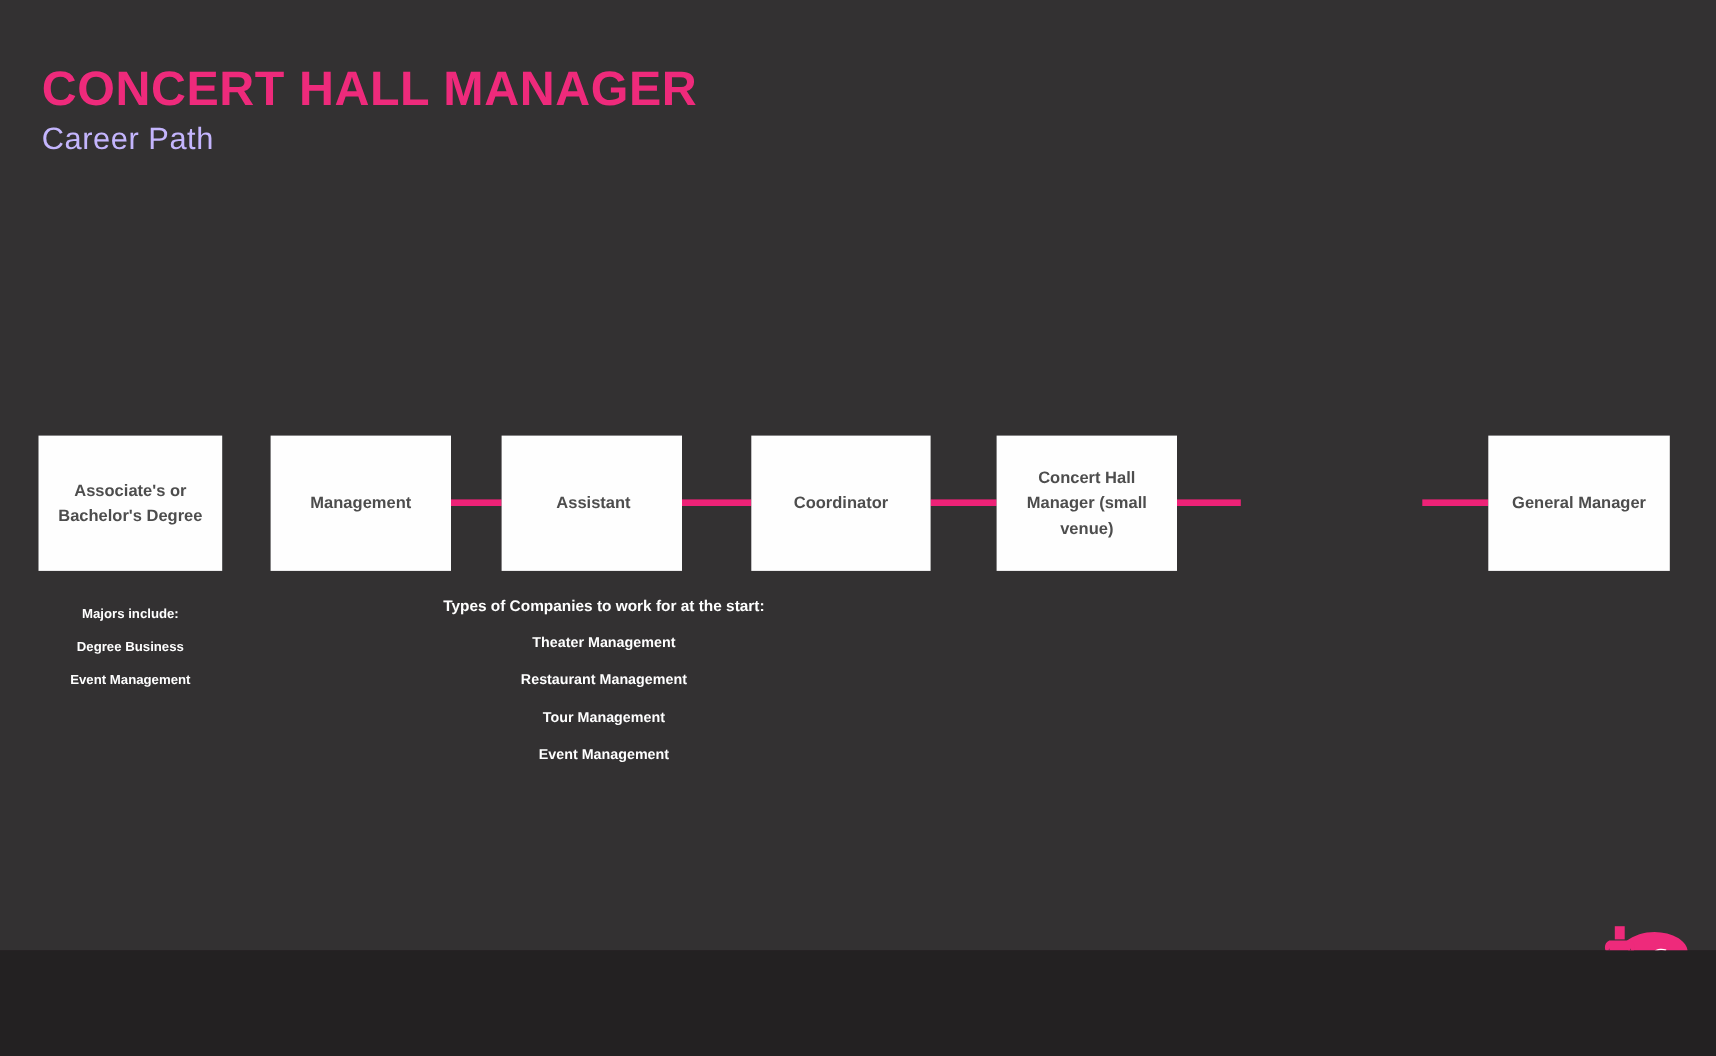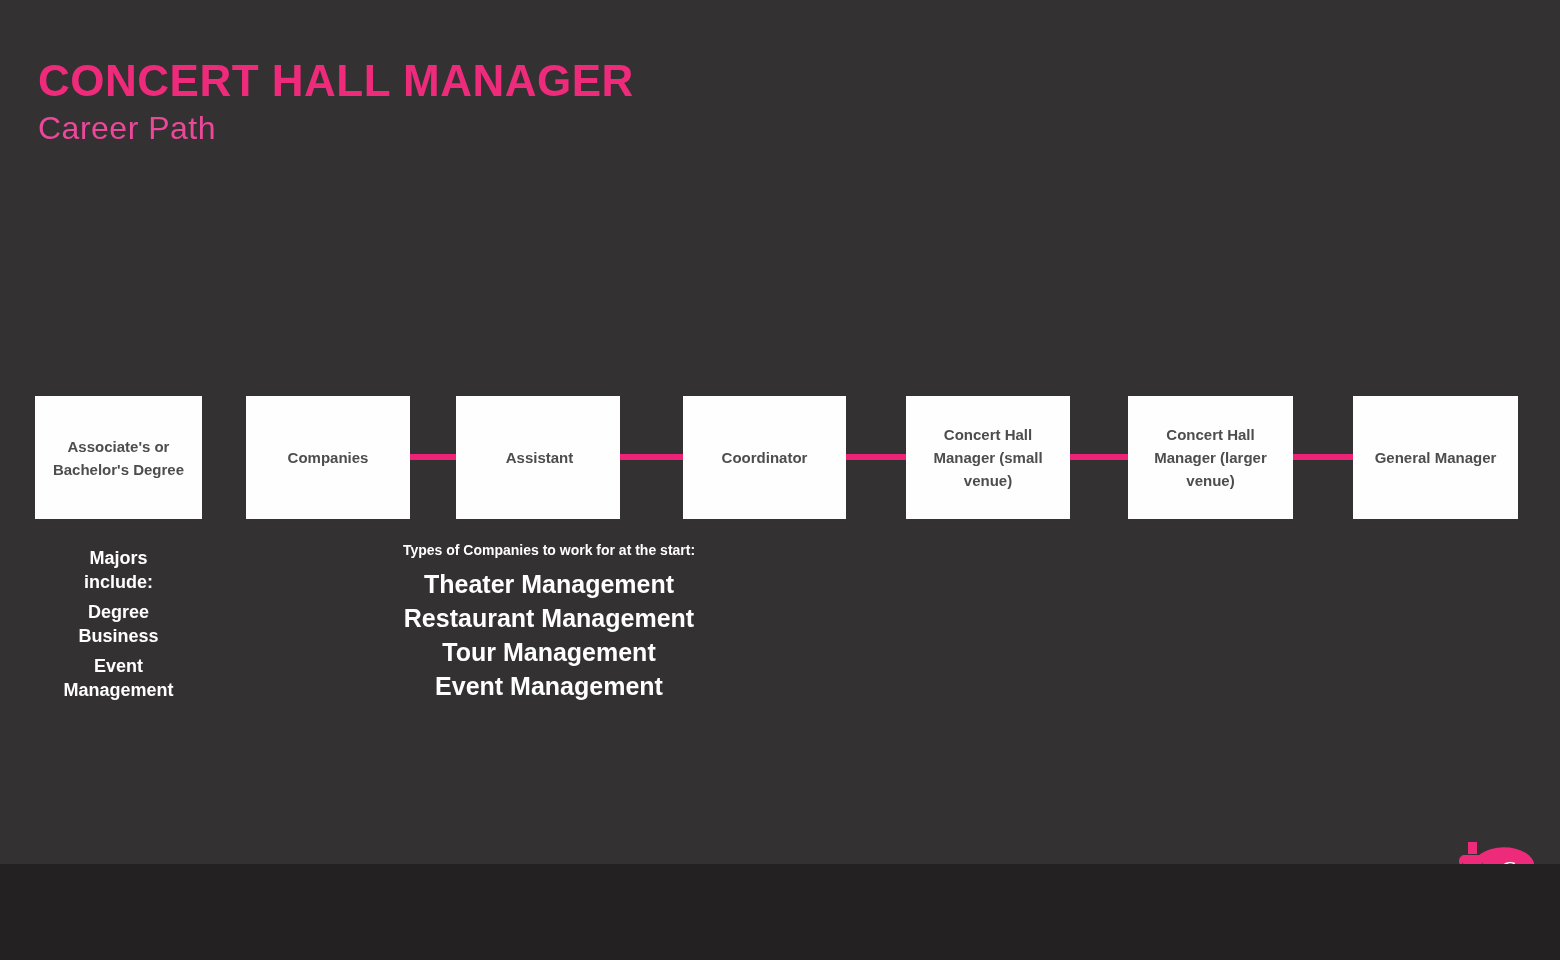--- a/index.html
+++ b/index.html
@@ -18,23 +18,23 @@
   
   .header { position: absolute; left: 38px; top: 58px; }
   .title {
     font-size: 44px;
     font-weight: bold;
     letter-spacing: 0.5px;
     color: #EE2A7B;
     line-height: 1.05;
   }
   .subtitle {
-    font-size: 32px;
+    font-size: 28px;
     font-weight: normal;
-    color: #ec4899;
+    color: #c4b5fd;
     margin-top: 6px;
     letter-spacing: 0.5px;
   }
 
   
   .step-box {
     position: absolute;
     top: 396px;
     height: 123px;
     background: #FEFEFE;
@@ -57,36 +57,36 @@
   }
 
   
   .majors-note {
     position: absolute;
     left: 35px;
     top: 546px;
     width: 167px;
     color: #FFFFFF;
     font-weight: bold;
-    font-size: 18px;
+    font-size: 12px;
     text-align: center;
   }
   .majors-note p { max-width: 126px; margin: 0 auto 6px auto; line-height: 24px; }
 
   
   .companies-note {
     position: absolute;
     left: 299px;
     top: 540px;
     width: 500px;
     color: #FFFFFF;
     font-weight: bold;
     text-align: center;
   }
-  .companies-note p { font-size: 25px; line-height: 20px; margin: 0 0 14px 0; }
+  .companies-note p { font-size: 13px; line-height: 20px; margin: 0 0 14px 0; }
   .companies-note .companies-heading { font-size: 14px; }
 
   
   .logo { position: absolute; left: 1448px; top: 840px; width: 88px; height: 82px; }
 </style>
 </head>
 <body>
 
 <div class="canvas">
 
@@ -95,25 +95,24 @@
     <div class="subtitle">Career Path</div>
   </div>
 
   <div class="connector" style="left:410px; width:46px;"></div>
   <div class="connector" style="left:620px; width:63px;"></div>
   <div class="connector" style="left:846px; width:60px;"></div>
   <div class="connector" style="left:1070px; width:58px;"></div>
   <div class="connector" style="left:1293px; width:60px;"></div>
 
   <div class="step-box" style="left:35px;  width:167px;">Associate's or Bachelor's Degree</div>
-  <div class="step-box" style="left:246px; width:164px;">Companies</div>
+  <div class="step-box" style="left:246px; width:164px;">Management</div>
   <div class="step-box" style="left:456px; width:164px;padding-left:13px;">Assistant</div>
   <div class="step-box" style="left:906px; width:164px;">Concert Hall Manager (small venue)</div>
   <div class="step-box" style="left:683px; width:163px;">Coordinator</div>
-  <div class="step-box" style="left:1128px; width:165px;">Concert Hall Manager (larger venue)</div>
   <div class="step-box" style="left:1353px; width:165px;">General Manager</div>
 
   <div class="majors-note">
     <p>Majors include:</p>
     <p>Degree Business</p>
     <p>Event Management</p>
   </div>
 
   <div class="companies-note">
     <p class="companies-heading">Types of Companies to work for at the start:</p>

